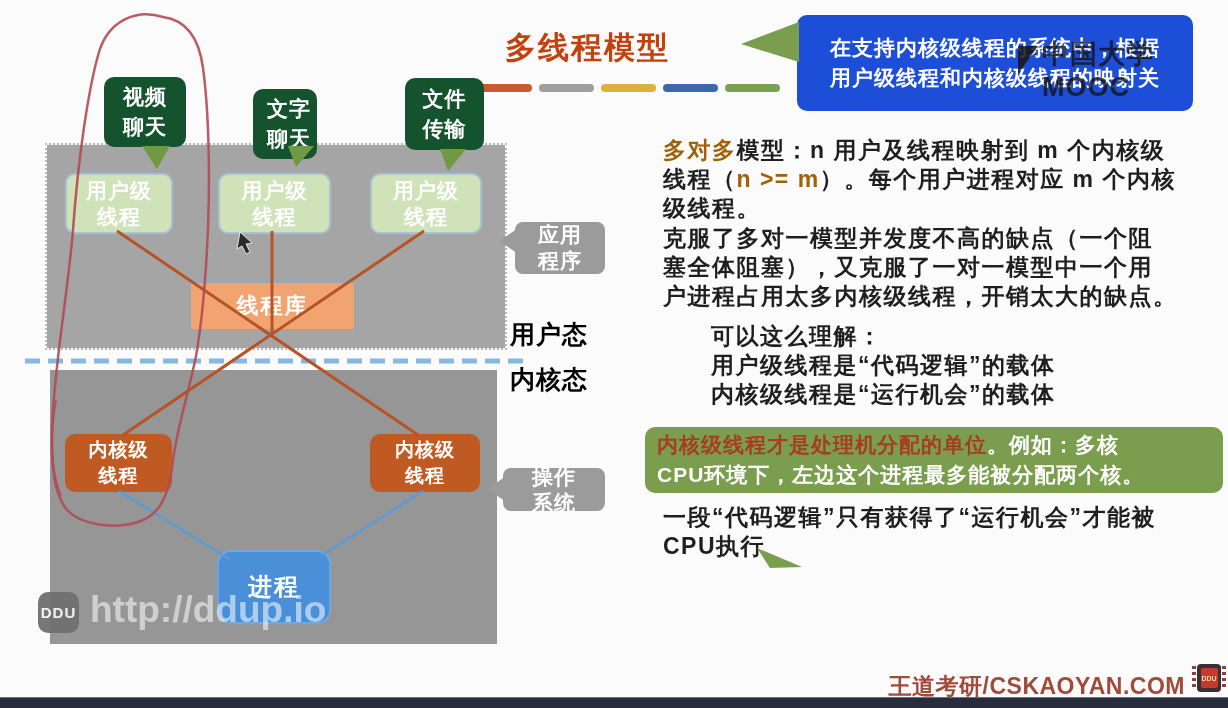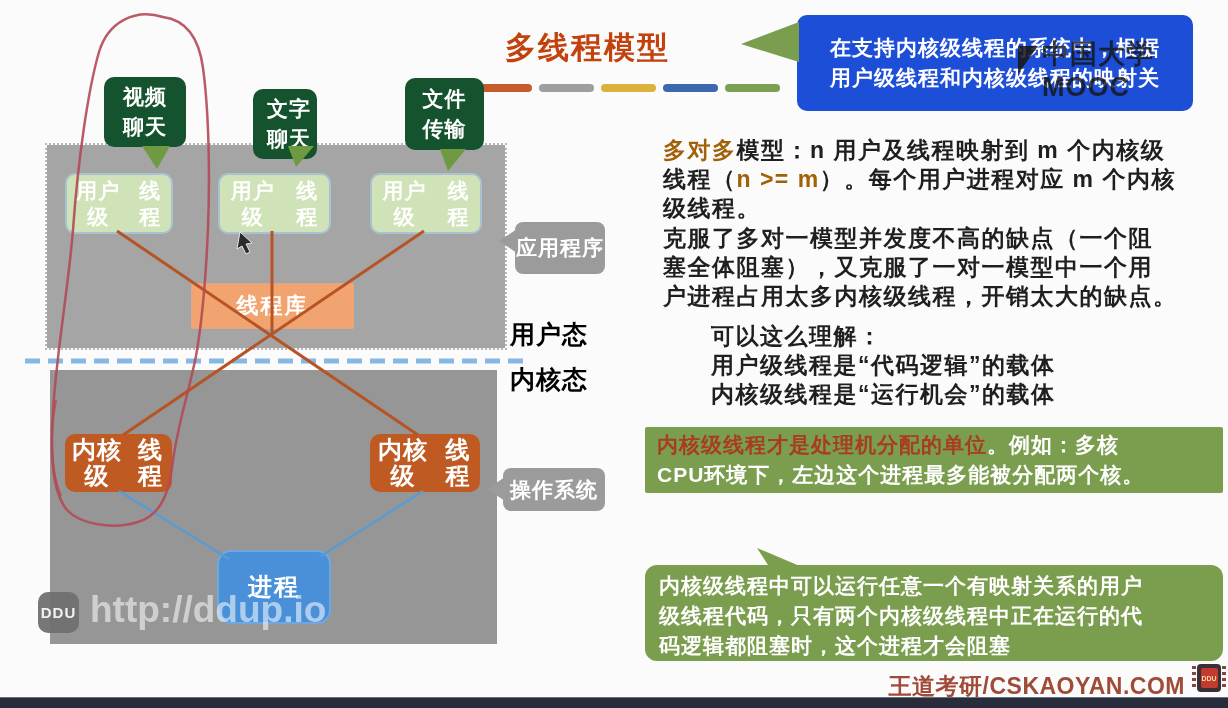--- a/index.html
+++ b/index.html
@@ -3,42 +3,42 @@
 <meta charset="utf-8">
 <style>
   html,body{margin:0;padding:0;background:#e8e8e8;}
   .stage{position:relative;width:1228px;height:708px;background:#fbfbfb;overflow:hidden;
          font-family:"Liberation Sans",sans-serif;}
   
   .panel{position:absolute;z-index:1;}
   .panel-top{left:47px;top:145px;width:458px;height:203px;background:#a5a5a5;outline:2px dotted rgba(130,130,130,.55);}
   .panel-bottom{left:50px;top:370px;width:447px;height:274px;background:#969696;}
   
-  .box{position:absolute;z-index:2;display:flex;flex-direction:row;align-items:center;justify-content:center;
+  .box{position:absolute;z-index:2;display:flex;flex-direction:column;align-items:center;justify-content:center;
        text-align:center;color:#fff;font-weight:bold;border-radius:10px;}
   .user-box{background:#cfe2b8;border:2px solid #a8c2d4;font-size:21px;line-height:26px;letter-spacing:1px;}
-  .kernel-box{background:#bf5b22;font-size:24px;line-height:26px;letter-spacing:1px;}
+  .kernel-box{background:#bf5b22;font-size:19px;line-height:26px;letter-spacing:1px;}
   .lib-box{background:#f2a470;border:1px solid #91a8bc;border-radius:2px;font-size:22px;letter-spacing:2px;}
   .process-box{background:#4a90d9;border:2px solid #6fa8e0;border-radius:14px;font-size:24px;letter-spacing:2px;}
   .callout{position:absolute;z-index:2;background:#14532d;color:#fff;font-weight:bold;font-size:21px;
            line-height:30px;letter-spacing:1px;border-radius:10px;display:flex;flex-direction:column;
            align-items:center;justify-content:center;text-align:center;}
   .gray-callout{position:absolute;z-index:2;background:#9b9b9b;color:#fff;font-weight:bold;font-size:21px;
-           line-height:26px;letter-spacing:1px;border-radius:8px;display:flex;flex-direction:row;
+           line-height:26px;letter-spacing:1px;border-radius:8px;display:flex;flex-direction:column;
            align-items:center;justify-content:center;text-align:center;}
   .mode-label{position:absolute;z-index:2;font-size:25px;font-weight:bold;color:#000000;letter-spacing:1px;}
   
   .title{position:absolute;left:505px;top:27px;z-index:2;font-size:31px;font-weight:bold;color:#c2410c;letter-spacing:2px;}
   .dash-row{position:absolute;left:477px;top:84px;z-index:2;display:flex;}
   .dash{width:55px;height:8px;border-radius:4px;margin-right:7px;}
   
   .note{position:absolute;z-index:2;color:#1f1f1f;font-weight:bold;font-size:23px;line-height:29px;letter-spacing:1.5px;}
   .red{color:#a16207;}
   .green-note{position:absolute;z-index:2;background:#7a9e4e;color:#fff;font-weight:bold;font-size:21px;
-              line-height:30px;letter-spacing:1px;border-radius:2px;padding:3px 12px;box-sizing:border-box;}
+              line-height:30px;letter-spacing:1px;border-radius:10px;padding:3px 12px;box-sizing:border-box;}
   .maroon{color:#a83c20;}
   
   .ddu-logo{position:absolute;left:38px;top:592px;width:41px;height:41px;z-index:4;background:rgba(112,112,112,.95);
             border-radius:10px;display:flex;align-items:center;justify-content:center;color:rgba(255,255,255,.9);
             font-size:15px;font-weight:bold;letter-spacing:1px;}
   .ddu-url{position:absolute;left:90px;top:589px;z-index:4;font-size:37px;font-weight:bold;
            color:rgba(255,255,255,.55);letter-spacing:0px;}
   .mooc{position:absolute;left:1018px;top:16px;z-index:4;display:flex;align-items:center;}
   .mooc-icon{width:0;height:0;border-top:14px solid rgba(22,22,22,.85);border-bottom:14px solid transparent;
              border-left:10px solid rgba(22,22,22,.85);border-right:10px solid transparent;margin-right:4px;}
@@ -153,26 +153,25 @@
     <div>可以这么理解：</div>
     <div>用户级线程是“代码逻辑”的载体</div>
     <div>内核级线程是“运行机会”的载体</div>
   </div>
 
   <div class="green-note" style="left:645px;top:427px;width:578px;height:66px;">
     <div><span class="maroon">内核级线程才是处理机分配的单位</span><span>。例如：多核</span></div>
     <div>CPU环境下，左边这个进程最多能被分配两个核。</div>
   </div>
 
-
-  <div class="green-note" style="left:645px;top:565px;width:578px;height:96px;border-radius:12px;padding:6px 14px;">
-    <div>内核级线程中可以运行任意一个有映射关系的用户</div>
-    <div>级线程代码，只有两个内核级线程中正在运行的代</div>
-    <div>码逻辑都阻塞时，这个进程才会阻塞</div>
-  </div>
+  <div class="note" style="left:663px;top:503px;width:565px;">
+    <div>一段“代码逻辑”只有获得了“运行机会”才能被</div>
+    <div>CPU执行</div>
+  </div>
+
 
   <div class="ddu-logo">DDU</div>
   <div class="ddu-url">http://ddup.io</div>
   <div class="brand">王道考研/CSKAOYAN.COM</div>
   <div class="chip">
     <div class="chip-body">
       <div class="chip-core">DDU</div>
     </div>
   </div>
 

